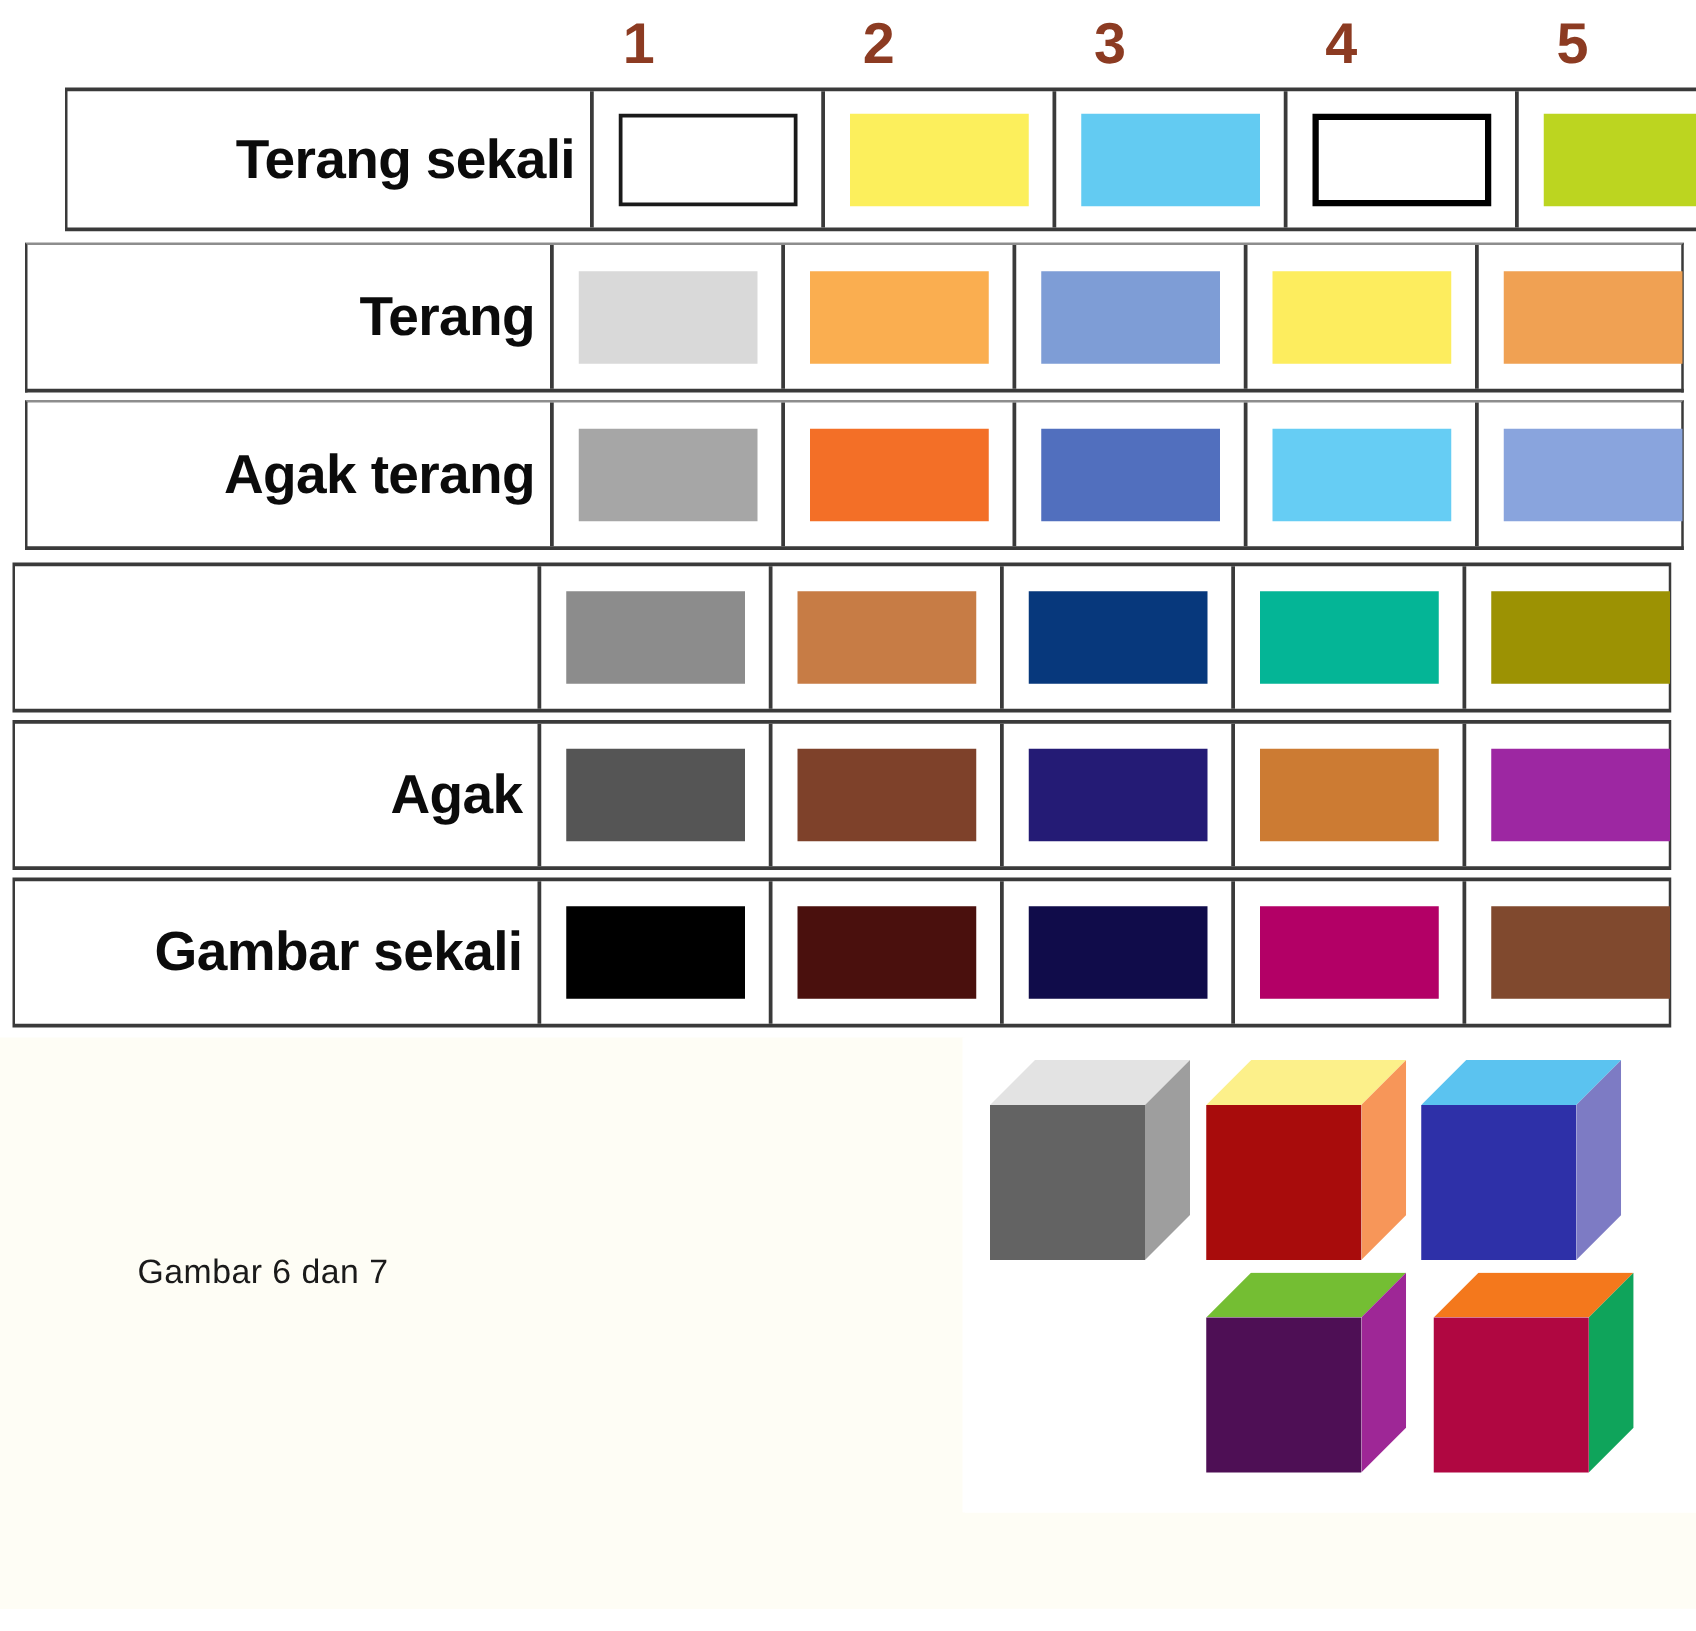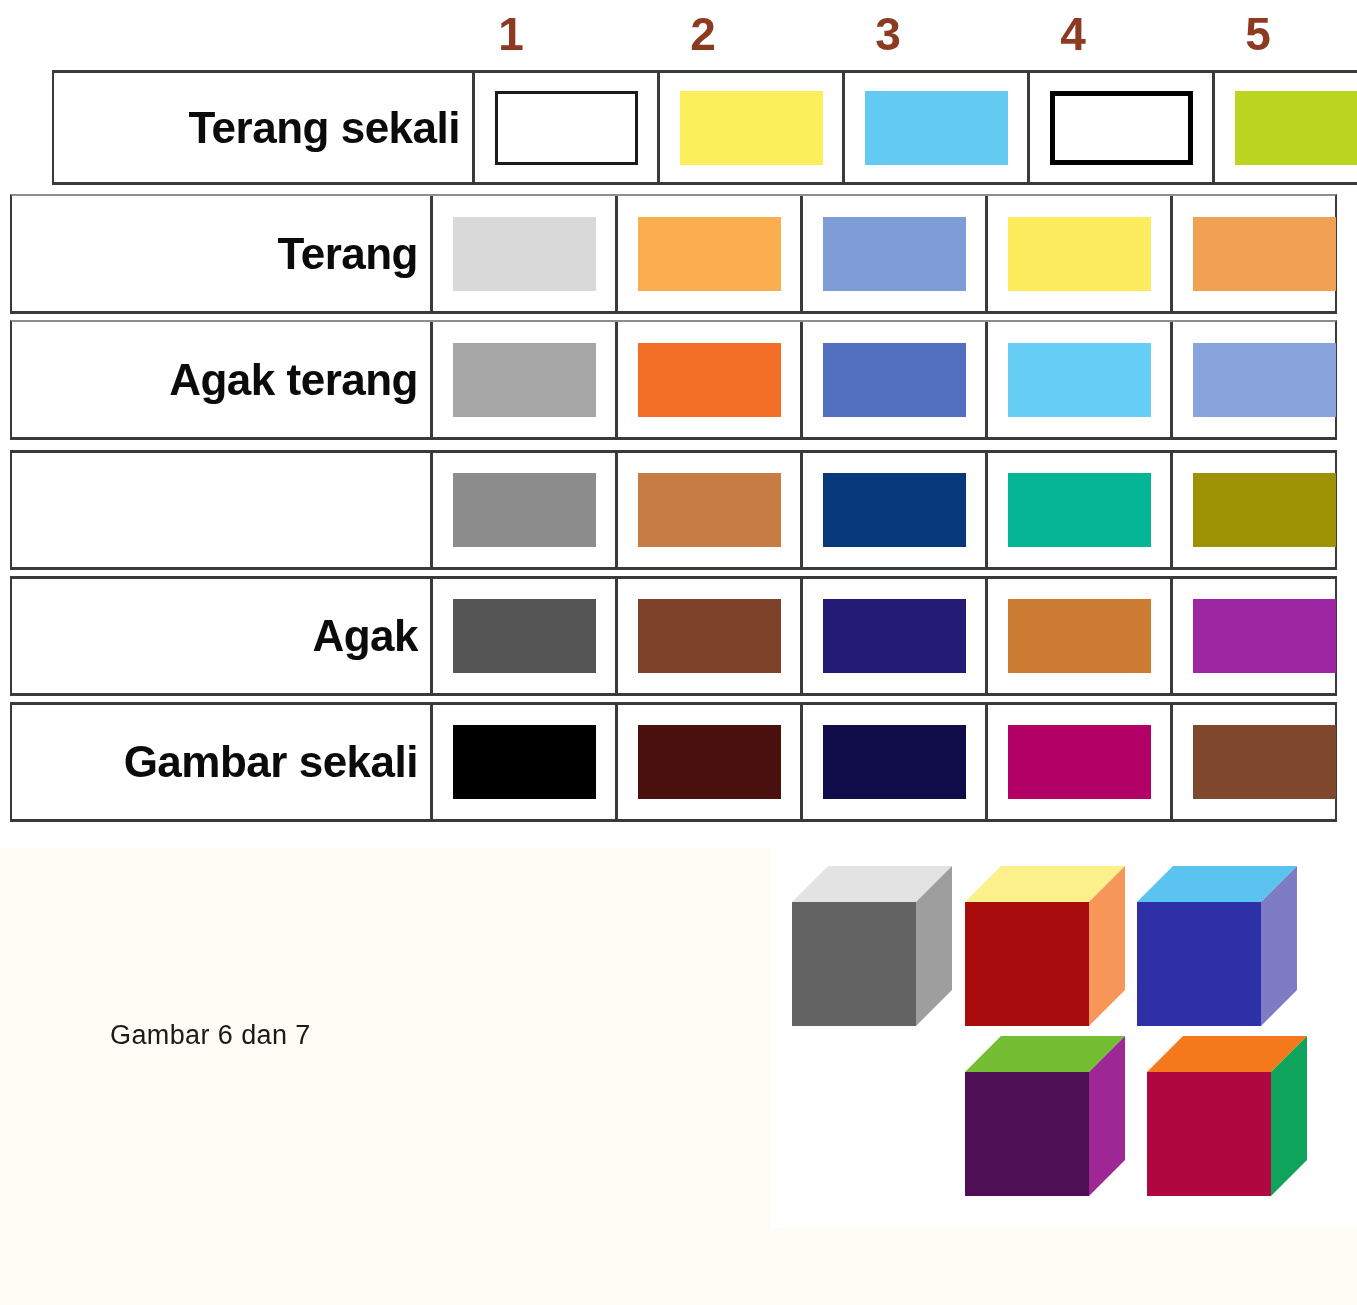--- a/index.html
+++ b/index.html
@@ -60,21 +60,21 @@
   .row-inner {
     position: relative;
     width: 100%;
     height: 100%;
     box-sizing: border-box;
     border-top: 3px solid #3a3a3a;
     border-bottom: 3px solid #3a3a3a;
     border-left: 2px solid #3a3a3a;
     border-right: 2px solid #3a3a3a;
   }
-  .row.thin-top > .row-inner { border-top: 2px solid #8d8d8d; }
+  .row.thin-top > .row-inner { border-top: 2px solid #8d8d8d; margin-left: 10px; }
 
   .label-cell {
     position: absolute;
     left: 0;
     top: 0;
     width: 418px;
     height: 100%;
     box-sizing: border-box;
     display: flex;
     align-items: center;
@@ -103,21 +103,21 @@
     height: 74px;
     box-sizing: border-box;
   }
   .swatch.outlined { border: 3px solid #1a1a1a; }
   .swatch.outlined-thick { border: 5px solid #000000; }
 
   
   #bottom-panel {
     position: absolute;
     left: 0;
-    top: 818px;
+    top: 800px;
     width: 1357px;
     height: 487px;
   }
   .cream-bg {
     position: absolute;
     left: 0;
     top: 30px;
     width: 772px;
     height: 457px;
     background: #FEFDF5;

